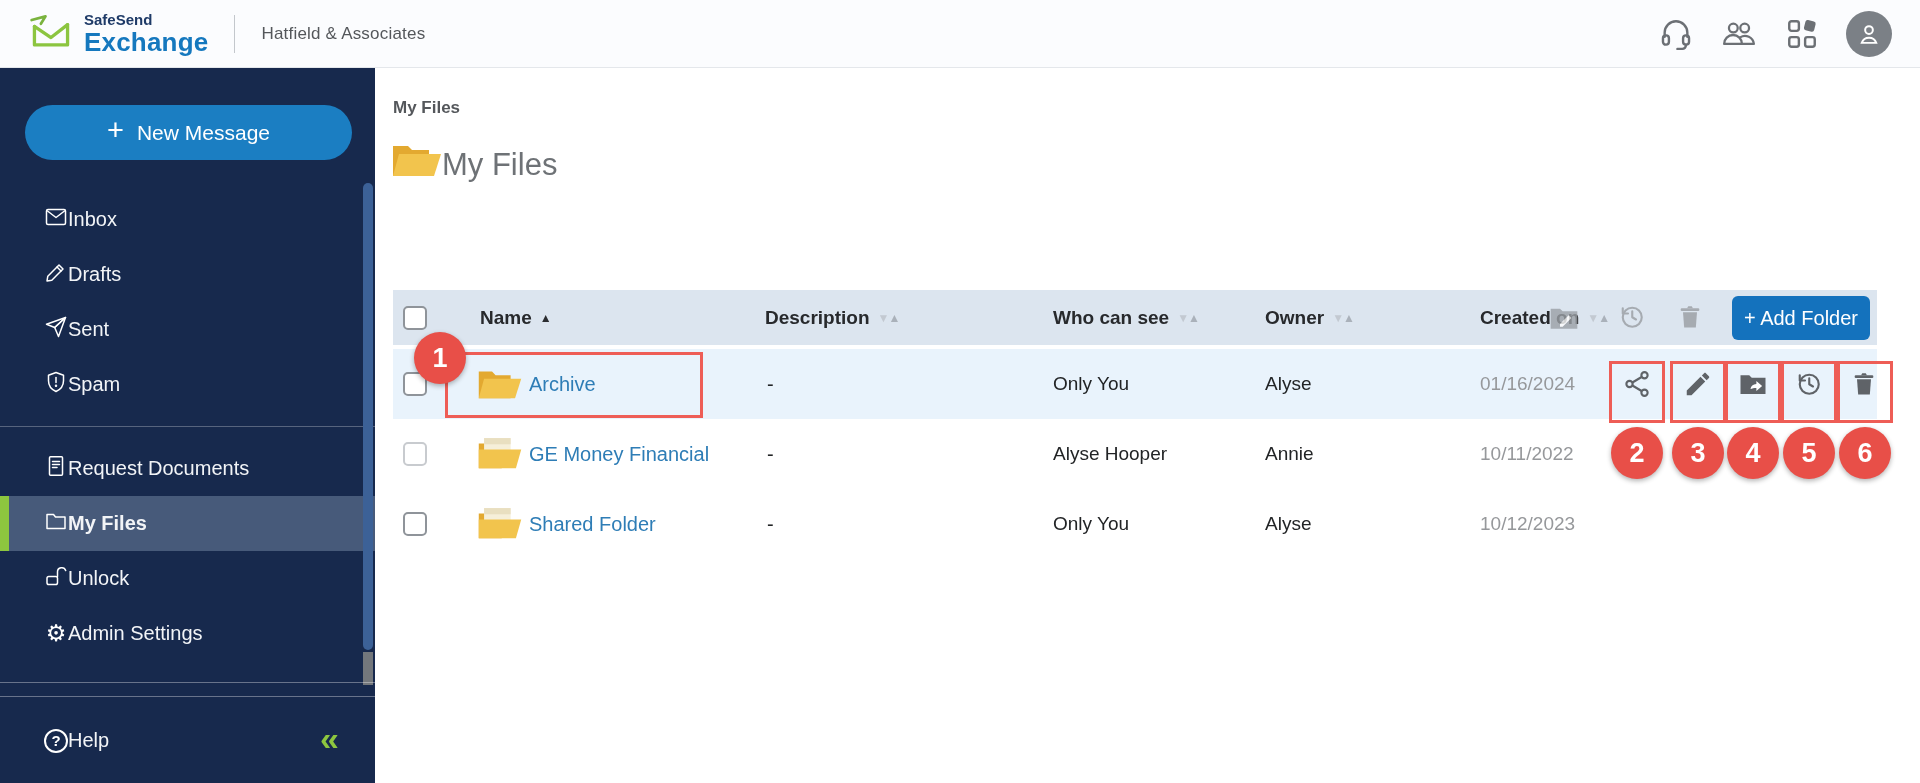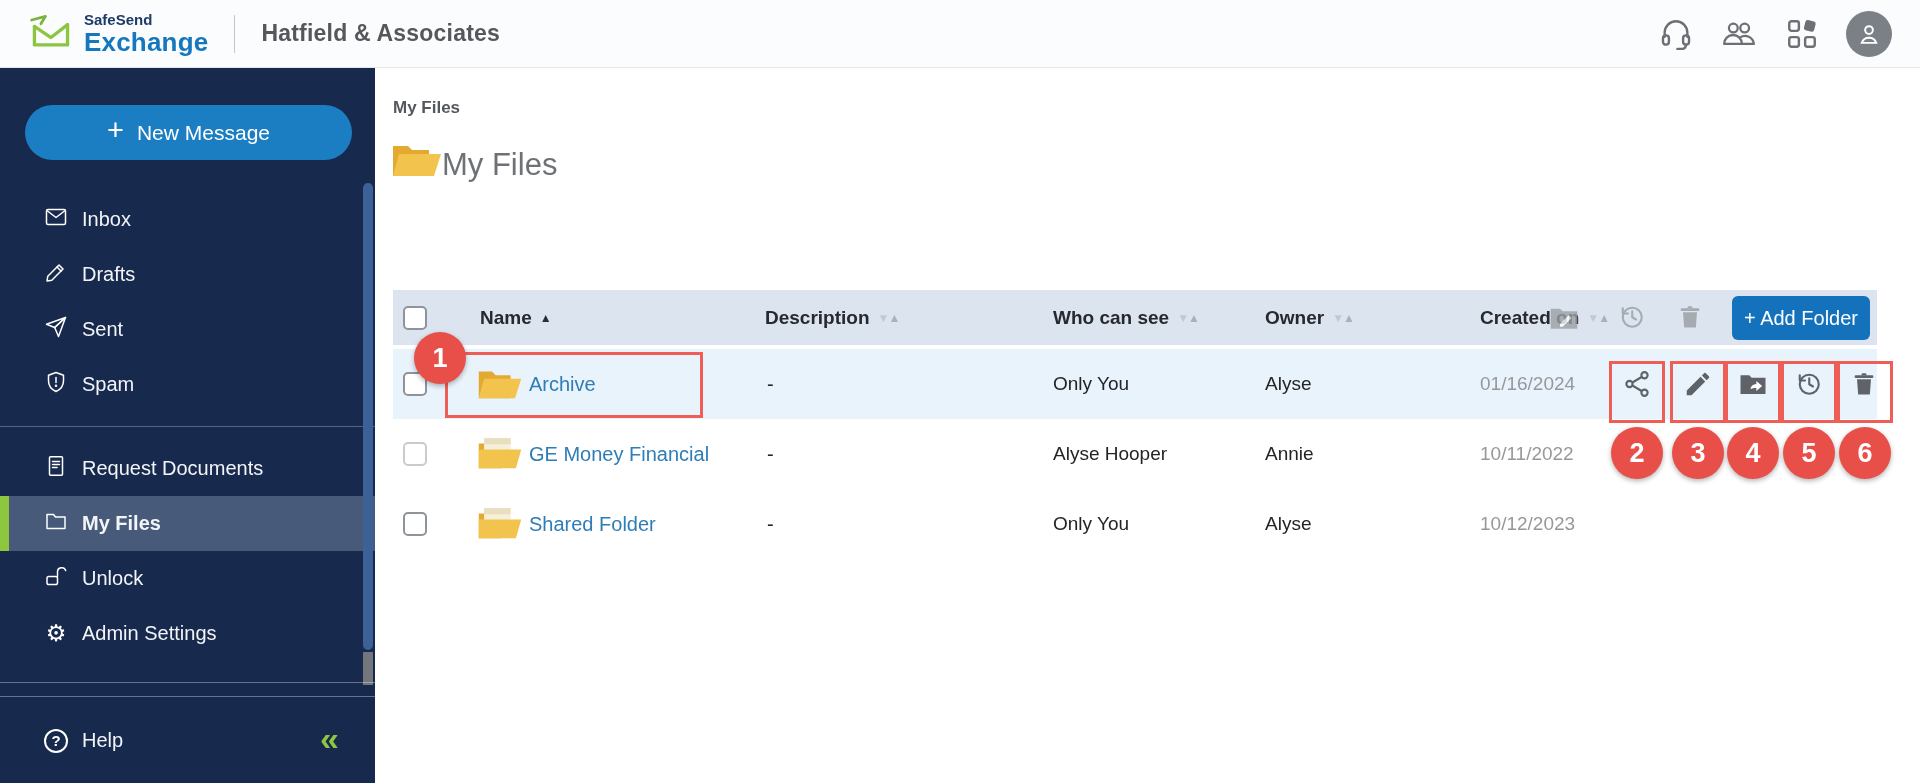--- a/index.html
+++ b/index.html
@@ -7,34 +7,34 @@
   body { font-family:"Liberation Sans", sans-serif; background:#fff; overflow:hidden; }
   #app { position:relative; width:1920px; height:783px; background:#fff; }
 
   
   .hdr { position:absolute; top:0; left:0; width:1920px; height:68px; background:#fbfcfe;
          border-bottom:1px solid #e4e7eb; display:flex; align-items:center; padding:0 28px; z-index:6; }
   .logo { display:flex; align-items:center; gap:10px; cursor:pointer; }
   .brand-top { font-size:15px; font-weight:bold; color:#1e3a67; line-height:1; }
   .brand-bottom { font-size:26px; font-weight:bold; color:#1578be; line-height:1; margin-top:2px; letter-spacing:.2px;text-align:center; }
   .hdr-divider { width:1px; height:38px; background:#c3c7cc; margin:0 26px; }
-  .company { font-size:23px; color:#54575b; font-weight:700; letter-spacing:.2px; }
+  .company { font-size:17px; color:#54575b; font-weight:400; letter-spacing:.2px; }
   .hdr-icons { margin-left:auto; display:flex; align-items:center; gap:27px; color:#6c7075; }
   .hdr-icons svg { display:block; cursor:pointer; }
   .avatar { width:46px; height:46px; border-radius:50%; background:#7b8086; display:flex;
             align-items:center; justify-content:center; cursor:pointer; }
 
   
   .sb { position:absolute; top:68px; left:0; width:375px; height:715px; background:#17294d; z-index:5; }
   .new-msg { position:absolute; left:25px; top:37px; width:327px; height:55px; border:none; border-radius:28px;
              background:#1b7ec2; color:#fff; font-size:21px; font-family:inherit; display:flex; align-items:center;
              justify-content:center; gap:13px; cursor:pointer; }
   .new-msg .plus { font-size:29px; font-weight:300; margin-top:-4px; }
   .sb-nav { position:absolute; top:124px; left:0; right:0; }
-  .nav-item { height:55px; display:flex; align-items:center; gap:14px; padding-left:44px;
+  .nav-item { height:55px; display:flex; align-items:center; padding-left:44px;
               color:#f2f4f7; font-size:20px; font-weight:500; cursor:pointer; }
   .nav-item svg { width:24px; height:24px; flex:none; color:#fff; }
   .nav-item .glyph { width:24px; text-align:center; font-size:23px; line-height:1; color:#fff; }
   .nav-divider { height:1px; background:rgba(255,255,255,.28); margin:14px 0; }
   .nav-item.selected { background:#475a7a; border-left:9px solid #8dc63f; padding-left:35px; font-weight:bold; }
   .scroll-thumb { position:absolute; right:2px; top:115px; width:10px; height:467px; border-radius:6px;
                   background:#3c6197; cursor:grab; }
   .scroll-end { position:absolute; right:2px; top:584px; width:10px; height:33px; background:#73777c; }
   .sb-line { position:absolute; left:0; right:0; height:1px; background:rgba(255,255,255,.35); }
   .help-item { position:absolute; left:0; right:0; top:645px; height:55px; }

